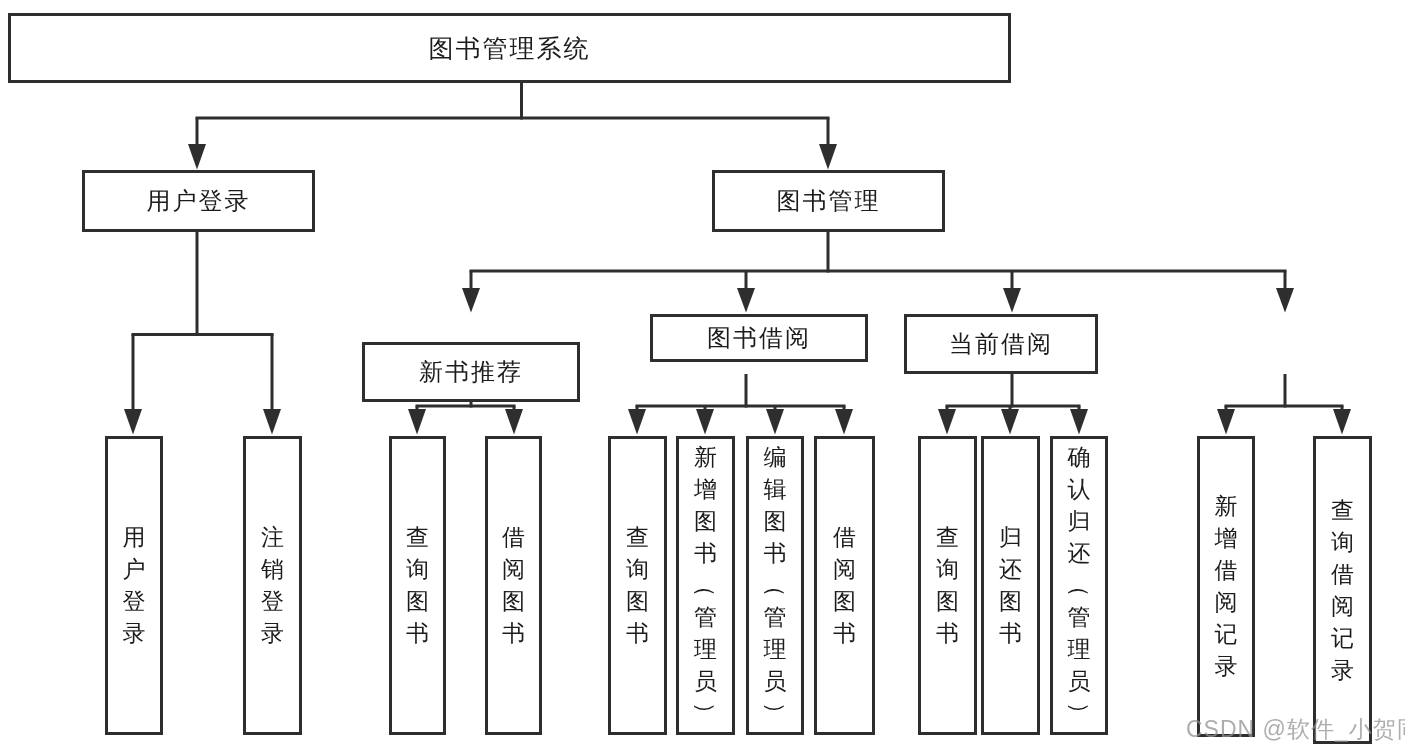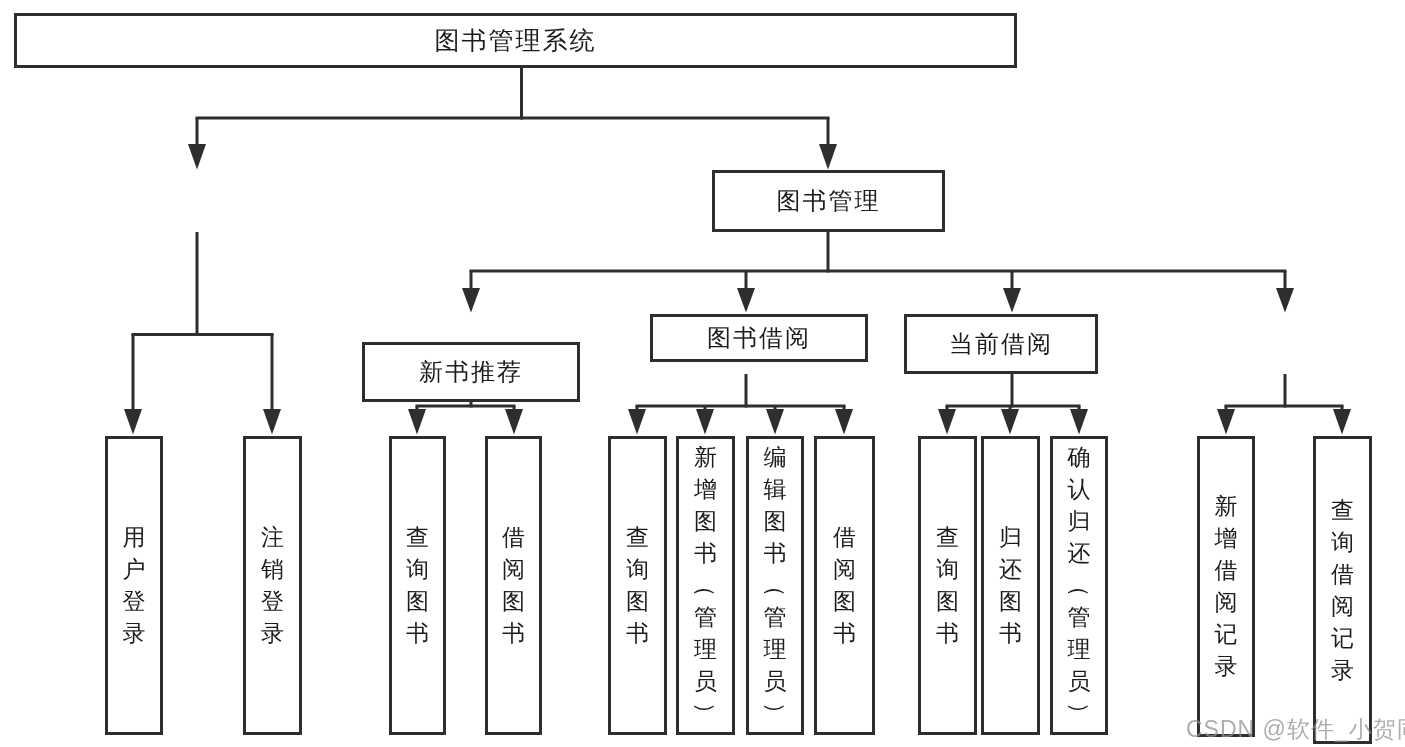--- a/index.html
+++ b/index.html
@@ -131,24 +131,27 @@
     <g>
       <path d="M1285 374 L1285 407.5"></path>
       <path d="M1224.5 406 L1343.5 406"></path>
       <path d="M1226 406 L1226 412"></path>
       <path class="tri" d="M1217 409 L1235 409 L1226 434.5 Z"></path>
       <path d="M1342 406 L1342 412"></path>
       <path class="tri" d="M1333 409 L1351 409 L1342 434.5 Z"></path>
     </g>
   </svg>
 
-  <div class="node root" style="left:14px; top:13px; width:1003px; height:55px;">
+  <div class="node root" style="left:8px; top:13px; width:1003px; height:70px;">
     <span class="h-label">图书管理系统</span>
   </div>
 
+  <div class="node" style="left:82px; top:170px; width:233px; height:62px;">
+    <span class="h-label">用户登录</span>
+  </div>
   <div class="node" style="left:712px; top:170px; width:233px; height:62px;">
     <span class="h-label">图书管理</span>
   </div>
 
   <div class="node" style="left:362px; top:314px; width:218px; height:60px;margin-top:28px;">
     <span class="h-label">新书推荐</span>
   </div>
   <div class="node" style="left:650px; top:314px; width:218px; height:48px;">
     <span class="h-label">图书借阅</span>
   </div>

